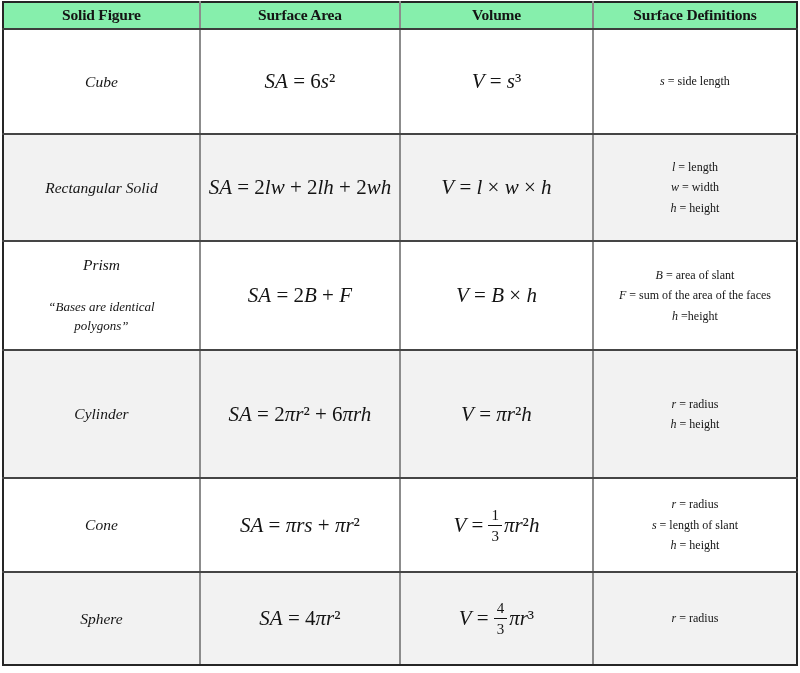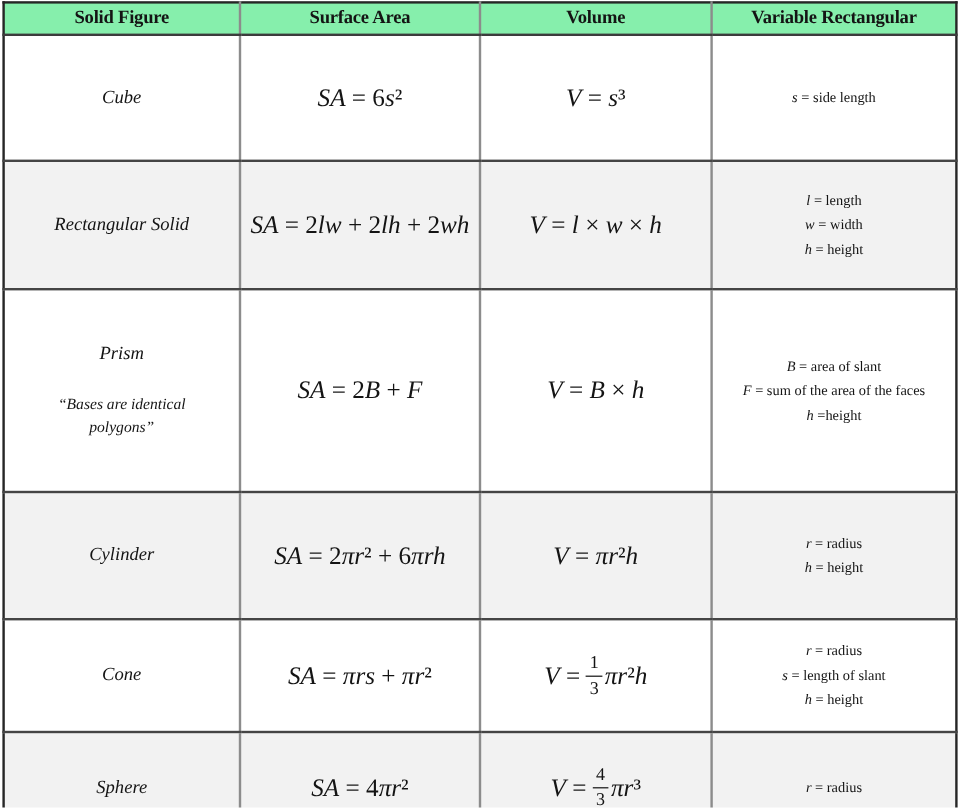--- a/index.html
+++ b/index.html
@@ -47,22 +47,22 @@
     padding: 4px 6px;
     box-sizing: border-box;
   }
   th:first-child, td:first-child { border-left-color: #262626; }
   th:last-child,  td:last-child  { border-right-color: #262626; }
   tbody tr:last-child td { border-bottom-color: #262626; }
 
   tbody tr:nth-child(even) { background: #f2f2f2; }
   tbody tr:nth-child(1) { height: 105px; }
   tbody tr:nth-child(2) { height: 107px; }
-  tbody tr:nth-child(3) { height: 169px; }
-  tbody tr:nth-child(4) { height: 106px; }
+  tbody tr:nth-child(3) { height: 109px; }
+  tbody tr:nth-child(4) { height: 128px; }
   tbody tr:nth-child(5) { height: 94px; }
   tbody tr:nth-child(6) { height: 93px; }
 
   .figure-name {
     font-style: italic;
     font-size: 15.5px;
   }
   .figure-note {
     font-style: italic;
     font-size: 13px;
@@ -110,21 +110,21 @@
       <col style="width:24.8%">
       <col style="width:25.2%">
       <col style="width:24.3%">
       <col style="width:25.7%">
     </colgroup>
     <thead>
       <tr>
         <th>Solid Figure</th>
         <th>Surface Area</th>
         <th>Volume</th>
-        <th>Variable Rectangular</th>
+        <th>Surface Definitions</th>
       </tr>
     </thead>
     <tbody id="table-body">
         <tr>
           <td>
             <div class="figure-name">Cube</div>
           </td>
           <td><span class="formula"><span class="v">SA</span><span class="o"> = 6</span><span class="v">s</span><span class="o">²</span></span></td>
           <td>
             <div class="volume-wrap">

